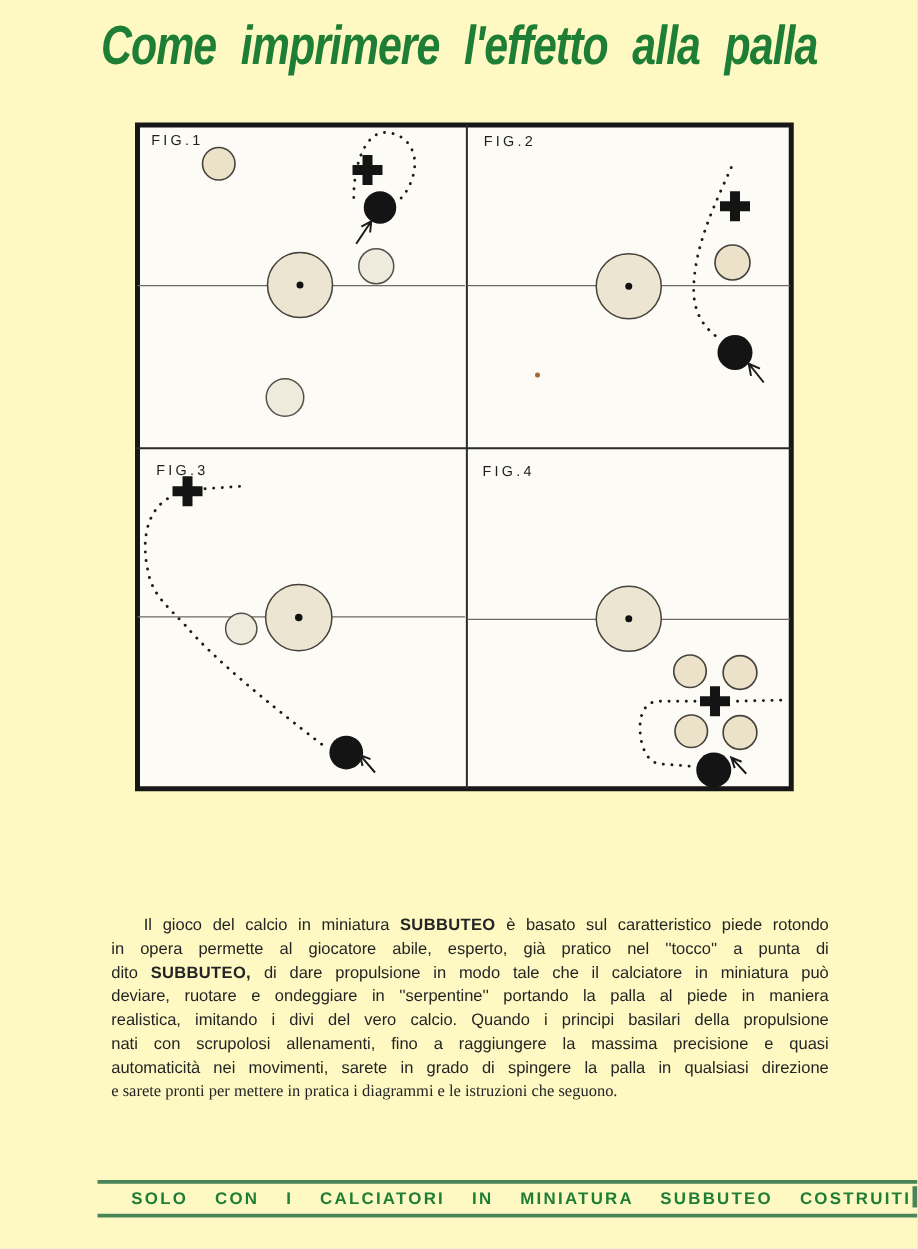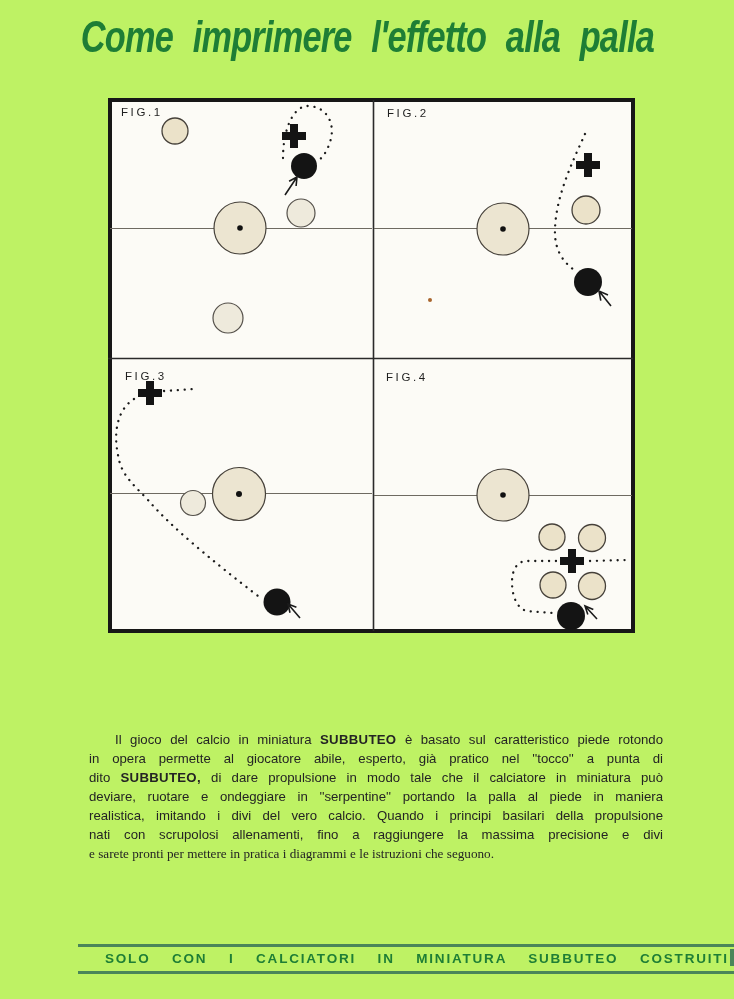--- a/index.html
+++ b/index.html
@@ -1,18 +1,18 @@
 <!DOCTYPE html>
 <html><head>
 <meta charset="utf-8">
 <style>
   html,body{margin:0;padding:0;background:#e8e6e0;}
   .page{
     position:relative; width:734px; height:999px; margin:0 auto;
-    background:#bef264;
+    background:#fef9c3;
     font-family:"Liberation Sans", sans-serif;
     color:#1c1c1c; overflow:hidden;
   }
   
   .title{
     position:absolute; top:12px; left:0; width:734px;
     text-align:center; white-space:nowrap;
     font-size:44px; font-weight:bold; font-style:italic;
     color:#1e7e35; word-spacing:14px; letter-spacing:-1px;
     transform:scaleX(0.78); transform-origin:50% 0;
@@ -126,21 +126,22 @@
     </g>
   </svg>
 
 
   <div class="bodytext" id="body-paragraph">
       <div class="jline indent"><span>Il gioco del calcio in miniatura </span><b>SUBBUTEO</b><span> è basato sul caratteristico piede rotondo</span></div>
       <div class="jline"><span>in opera permette al giocatore abile, esperto, già pratico nel ''tocco'' a punta di</span></div>
       <div class="jline"><span>dito </span><b>SUBBUTEO,</b><span> di dare propulsione in modo tale che il calciatore in miniatura può</span></div>
       <div class="jline"><span>deviare, ruotare e ondeggiare in ''serpentine'' portando la palla al piede in maniera</span></div>
       <div class="jline"><span>realistica, imitando i divi del vero calcio. Quando i principi basilari della propulsione</span></div>
-      <div class="jline"><span>nati con scrupolosi allenamenti, fino a raggiungere la massima precisione e divi</span></div>
+      <div class="jline"><span>nati con scrupolosi allenamenti, fino a raggiungere la massima precisione e quasi</span></div>
+      <div class="jline"><span>automaticità nei movimenti, sarete in grado di spingere la palla in qualsiasi direzione</span></div>
       <div class="jline last"><span>e sarete pronti per mettere in pratica i diagrammi e le istruzioni che seguono.</span></div>
     </div>
 
   <div class="footer">
     <span class="ftext">SOLO CON I CALCIATORI IN MINIATURA SUBBUTEO COSTRUITI CON T</span>
   </div>
   <div class="edge-tick"></div>
 
 </div>
 

